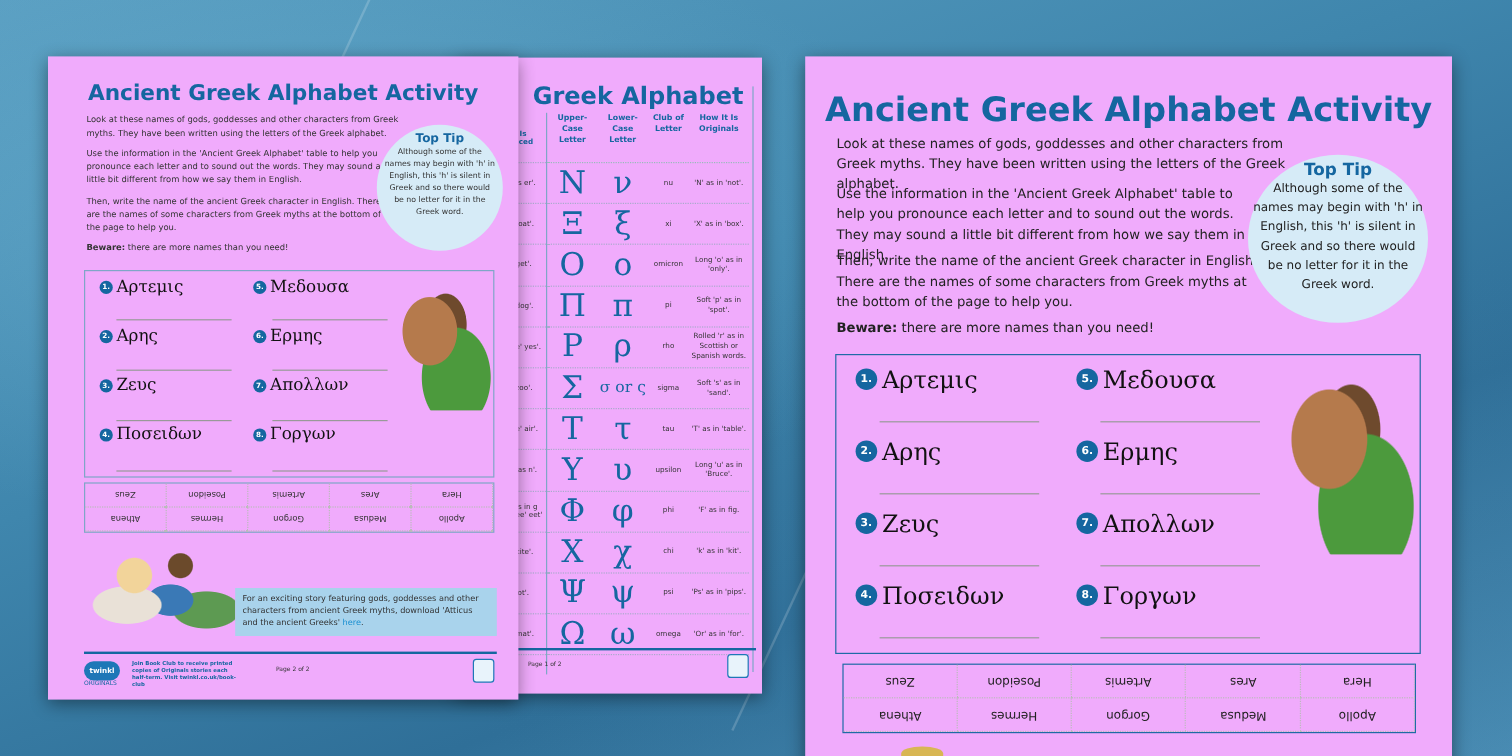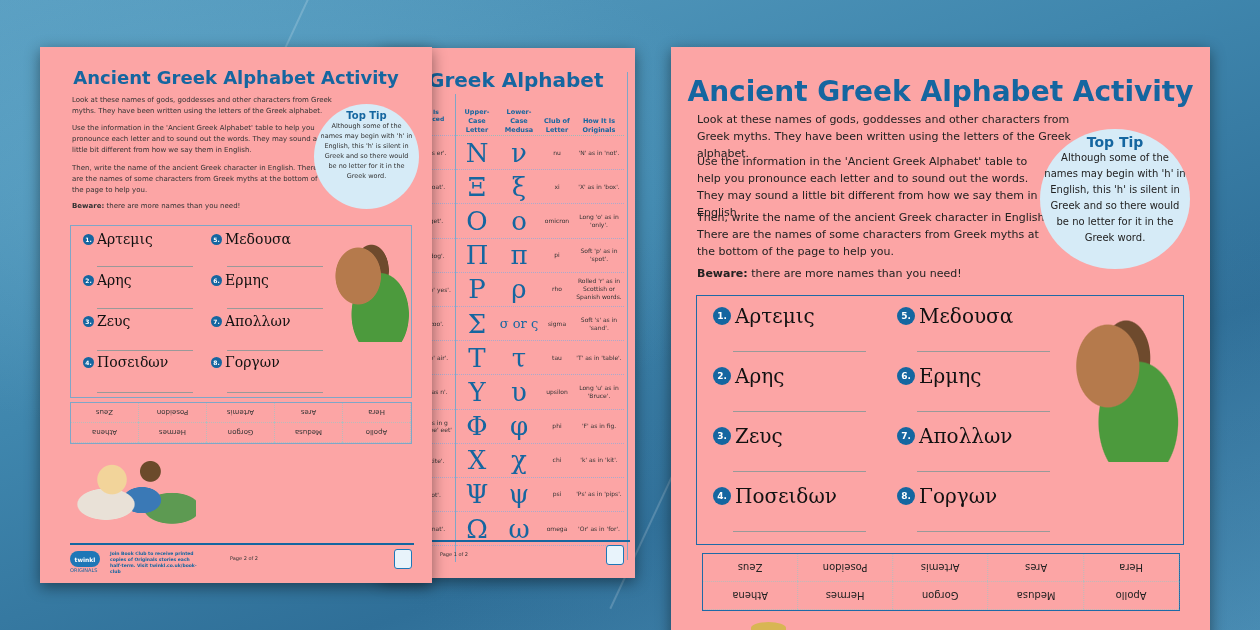--- a/index.html
+++ b/index.html
@@ -3,27 +3,27 @@
 <meta charset="utf-8">
 <style>
   *{box-sizing:border-box;margin:0;padding:0}
   html,body{width:1260px;height:630px;overflow:hidden}
   body{position:relative;font-family:"DejaVu Sans",sans-serif;
     background:
       radial-gradient(ellipse at 20% 30%, rgba(120,190,220,.35), transparent 40%),
       radial-gradient(ellipse at 80% 80%, rgba(60,120,160,.35), transparent 45%),
       linear-gradient(160deg,#5a9fc2 0%,#3f86ad 40%,#2f6f98 70%,#4b8fb6 100%);}
   .bg-streak{position:absolute;background:rgba(255,255,255,.18);width:2px;height:240px;transform:rotate(25deg)}
-  .page{position:absolute;background:#fca5a5;box-shadow:0 4px 14px rgba(0,0,0,.45)}
+  .page{position:absolute;background:#f0abfc;box-shadow:0 4px 14px rgba(0,0,0,.45)}
   
   #p1{left:380px;top:48px;width:255px;height:530px}
-  #p1 .title{position:absolute;left:0;top:20px;width:255px;padding-left:48px;font:bold 20px "DejaVu Sans",sans-serif;color:#1566a0}
+  #p1 .title{position:absolute;left:0;top:20px;width:255px;padding-left:64px;font:bold 20px "DejaVu Sans",sans-serif;color:#1566a0}
   #p1 .frame{position:absolute;left:50px;top:24px;width:198px;height:488px;border-right:1px solid #7fa6c7}
   .tbl{position:absolute;left:76px;top:46px;width:168px}
-  .tbl .hdr{display:flex;height:42px;border-bottom:1px dotted #9bb;align-items:flex-end}
+  .tbl .hdr{display:flex;height:42px;border-bottom:1px dotted #9bb;align-items:flex-start}
   .tbl .hdr span{font:bold 6.5px "DejaVu Sans",sans-serif;color:#1566a0;text-align:center;line-height:9px}
   .tbl .row{display:flex;height:34.2px;border-bottom:1px dotted #aac;align-items:center}
   .c1{width:42px;text-align:center}
   .c2{width:42px;text-align:center}
   .c3{width:34px;text-align:center}
   .c4{width:50px;text-align:center}
   .gl{font:26px "DejaVu Serif",serif;color:#1566a0}
   .gl2{font:22px "DejaVu Serif",serif;color:#1566a0}
   .tiny{font:6px "DejaVu Sans",sans-serif;color:#333;line-height:8px}
   .leftcol{position:absolute;left:48px;top:46px;width:28px;border-right:1px solid #7fa6c7;height:468px}
@@ -100,21 +100,21 @@
     <div>as in
 g 'ee'
 eet'</div>
     <div>'kite'.</div>
     <div>'lot'.</div>
     <div>'mat'.</div>
   </div>
   <div class="tbl">
     <div class="hdr">
       <span class="c1">Upper-Case Letter</span>
-      <span class="c2">Lower-Case Medusa</span>
+      <span class="c2">Lower-Case Letter</span>
       <span class="c3">Club of Letter</span>
       <span class="c4">How It Is Originals</span>
     </div>
     <div class="row">
         <span class="c1 gl">Ν</span>
         <span class="c2 gl">ν</span>
         <span class="c3 tiny">nu</span>
         <span class="c4 tiny">'N' as in 'not'.</span>
       </div>
     <div class="row">
@@ -248,20 +248,21 @@
     <span>Artemis</span>
     <span>Ares</span>
     <span>Hera</span>
     <span>Athena</span>
     <span>Hermes</span>
     <span>Gorgon</span>
     <span>Medusa</span>
     <span>Apollo</span>
   </div>
   <div class="gods"></div>
+  <div class="banner-s"><span>For an exciting story featuring gods, goddesses and other characters from ancient Greek myths, download 'Atticus and the ancient Greeks' </span><a>here</a>.</div>
   <div class="footer-s">
     <div class="logo-s">twinkl</div>
     <div class="logo-sub">ORIGINALS</div>
     <div class="join-s">Join Book Club to receive printed copies of Originals stories each half-term. Visit twinkl.co.uk/book-club</div>
     <div class="pg-s">Page 2 of 2</div>
     <div class="badge-s"></div>
   </div>
 </div>
 
 <div class="page" id="p3">

